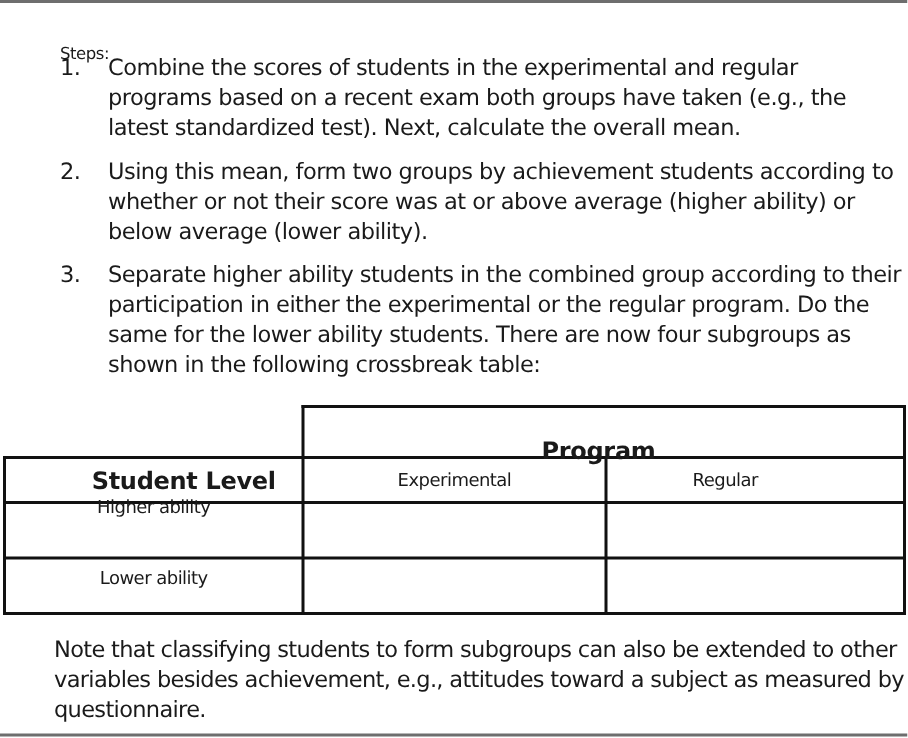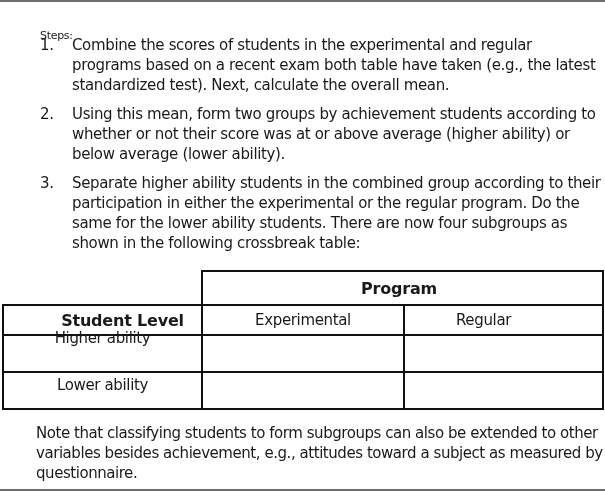--- a/index.html
+++ b/index.html
@@ -23,39 +23,39 @@
     .step .num { position: absolute; left: 0; top: 0; }
     .step .text { position: absolute; left: 32px; width: 530px; }
     #step-1 { top: 35px; }
     #step-2 { top: 104px; }
     #step-3 { top: 173px; }
     .line-h { position: absolute; height: 2px; background: #111; }
     .line-v { position: absolute; width: 2px; background: #111; }
 
     .cell {
       position: absolute; display: flex; align-items: center; justify-content: center;
-      font-size: 15px; letter-spacing: -0.35px;
+      font-size: 12px; letter-spacing: -0.35px;
     }
     .cell.bold { font-weight: bold; font-size: 16px; letter-spacing: -0.2px; }
 
     .note {
       position: absolute; left: 3px; top: 423px; width: 600px;
       font-size: 15px; line-height: 20px; letter-spacing: -0.45px; margin-left: 33px;
     }
   </style>
 </head>
 <body>
 
 <div class="rule top"></div>
 
 <div class="steps-title">Steps:</div>
 
 <div class="step" id="step-1">
   <span class="num">1.</span>
-  <span class="text">Combine the scores of students in the experimental and regular programs based on a recent exam both table have taken (e.g., the latest standardized test). Next, calculate the overall mean.</span>
+  <span class="text">Combine the scores of students in the experimental and regular programs based on a recent exam both groups have taken (e.g., the latest standardized test). Next, calculate the overall mean.</span>
 </div>
 <div class="step" id="step-2">
   <span class="num">2.</span>
   <span class="text">Using this mean, form two groups by achievement students according to whether or not their score was at or above average (higher ability) or below average (lower ability).</span>
 </div>
 <div class="step" id="step-3">
   <span class="num">3.</span>
   <span class="text">Separate higher ability students in the combined group according to their participation in either the experimental or the regular program. Do the same for the lower ability students. There are now four subgroups as shown in the following crossbreak table:</span>
 </div>
 
@@ -65,21 +65,21 @@
   <div class="line-h" style="left:2px; top:304px; width:602px;"></div>
   <div class="line-h" style="left:2px; top:334px; width:602px;"></div>
   <div class="line-h" style="left:2px; top:371px; width:602px;"></div>
   <div class="line-h" style="left:2px; top:408px; width:602px;"></div>
 
   <div class="line-v" style="left:2px; top:304px; height:106px;"></div>
   <div class="line-v" style="left:201px; top:270px; height:140px;"></div>
   <div class="line-v" style="left:403px; top:304px; height:106px;"></div>
   <div class="line-v" style="left:602px; top:270px; height:140px;"></div>
 
-  <div class="cell bold" style="left:203px; top:272px; width:392px; height:32px;">Program</div>
+  <div class="cell bold" style="left:203px; top:284px; width:392px; height:32px;">Program</div>
   <div class="cell bold" style="left:4px; top:306px; width:237px; height:28px;">Student Level</div>
   <div class="cell" style="left:203px; top:306px; width:200px; height:28px;">Experimental</div>
   <div class="cell" style="left:405px; top:306px; width:157px; height:28px;">Regular</div>
 
   <div class="cell" style="left:4px; top:320px; width:197px; height:35px;">Higher ability</div>
   <div class="cell" style="left:203px; top:336px; width:200px; height:35px;"></div>
   <div class="cell" style="left:405px; top:336px; width:197px; height:35px;"></div>
 
   <div class="cell" style="left:4px; top:373px; width:197px; height:23px;">Lower ability</div>
   <div class="cell" style="left:203px; top:373px; width:200px; height:35px;"></div>

